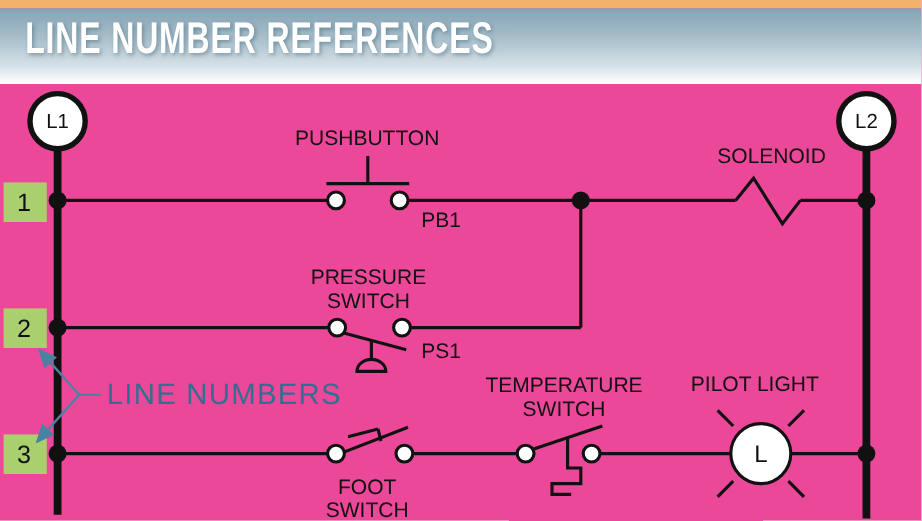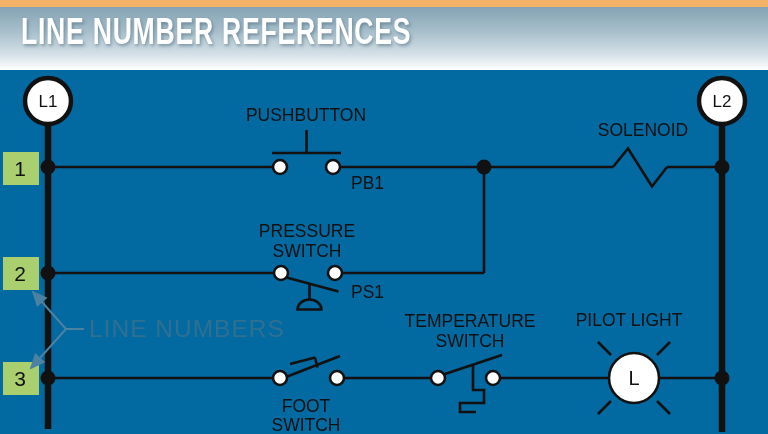--- a/index.html
+++ b/index.html
@@ -1,16 +1,16 @@
 <!DOCTYPE html>
 <html><head>
 <meta charset="utf-8">
 <style>
   html,body{margin:0;padding:0;background:#fff;}
-  .stage{position:relative;width:768px;height:434px;background:#0369a1;overflow:hidden;
+  .stage{position:relative;width:768px;height:434px;background:#ec4899;overflow:hidden;
          font-family:"Liberation Sans",sans-serif;}
   
   .header{position:absolute;left:0;top:0;width:768px;height:70px;z-index:2;}
   .stripe{height:7px;background:#f2b368;}
   .band{height:63px;background:linear-gradient(to bottom,#84a3b4 0%,#a9c0cc 40%,#d4e0e7 75%,#ffffff 100%);}
   .title{position:absolute;left:21px;top:11px;font-size:37px;font-weight:bold;color:#ffffff;
          letter-spacing:1px;transform:scaleX(0.72);transform-origin:left center;white-space:nowrap;
          text-shadow:2px 2px 4px rgba(70,100,120,0.55);}
   
   svg{position:absolute;left:0;top:0;z-index:1;}

